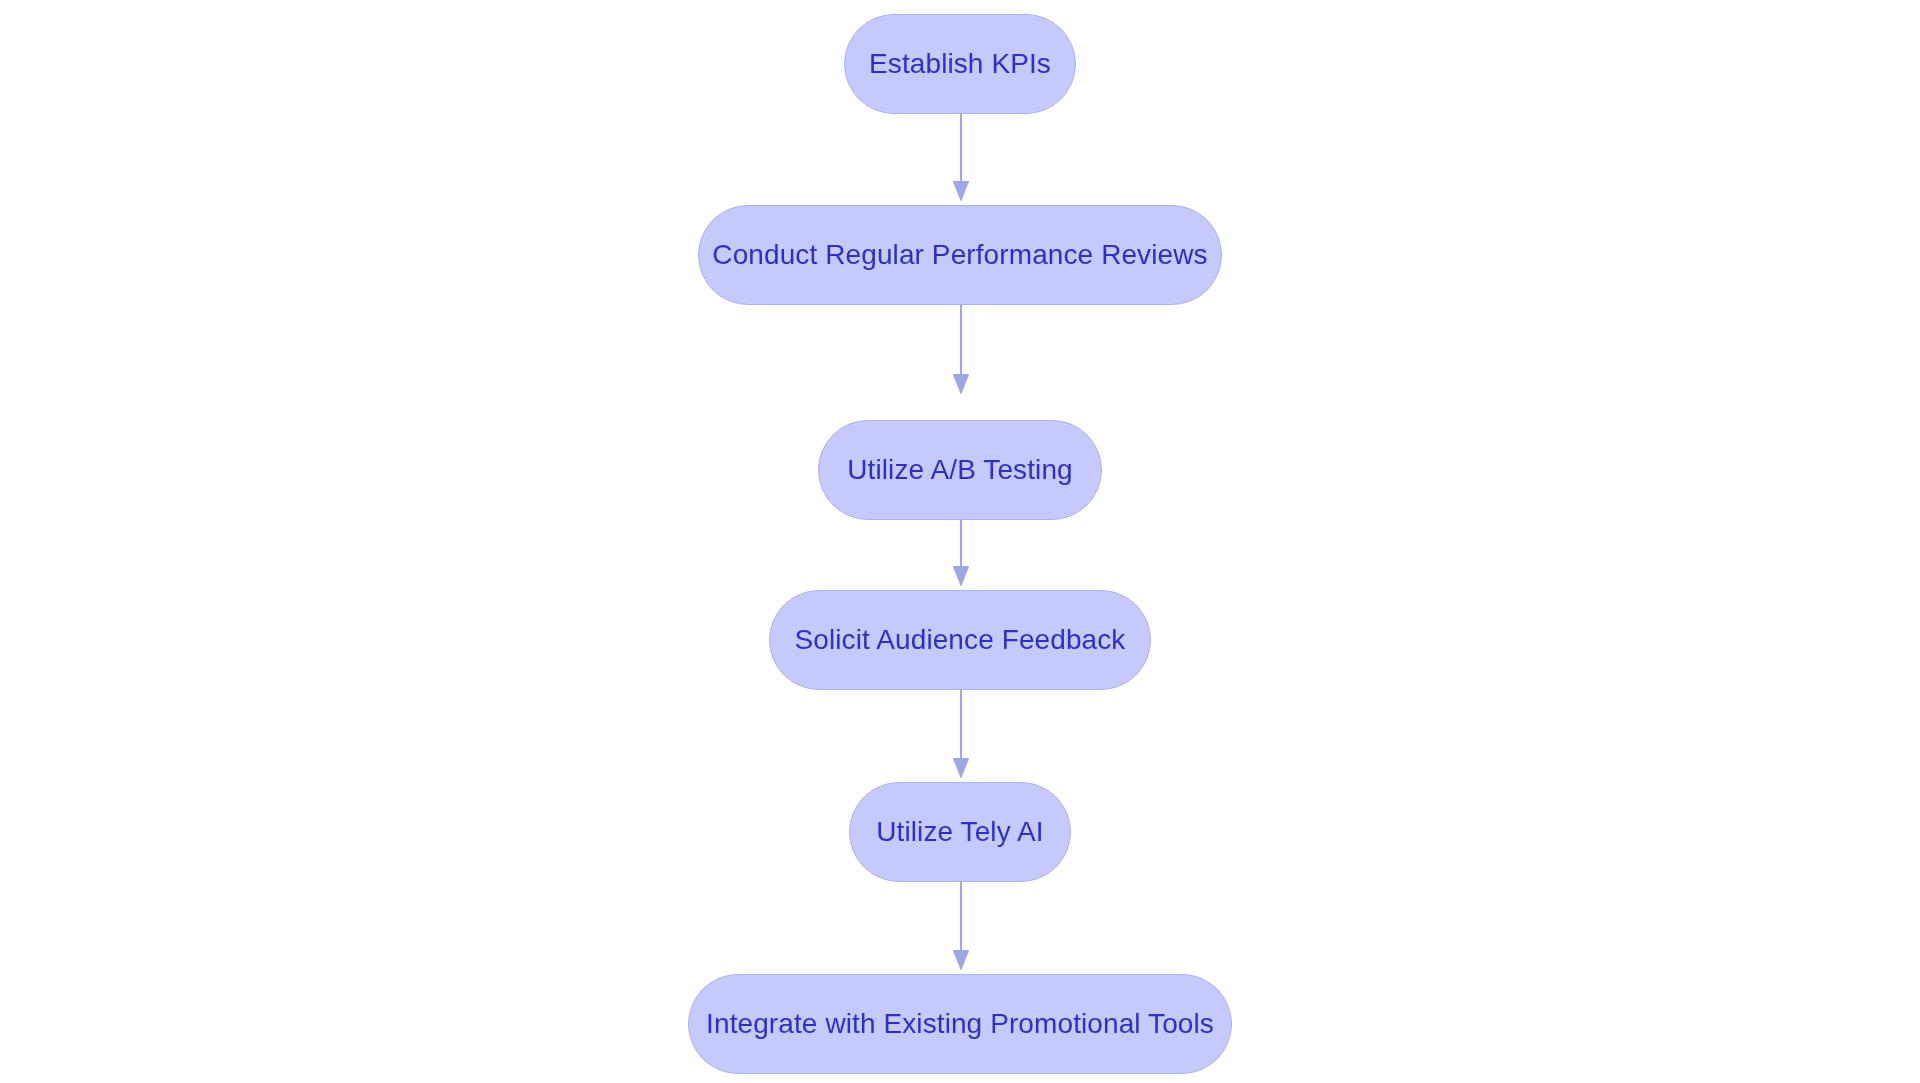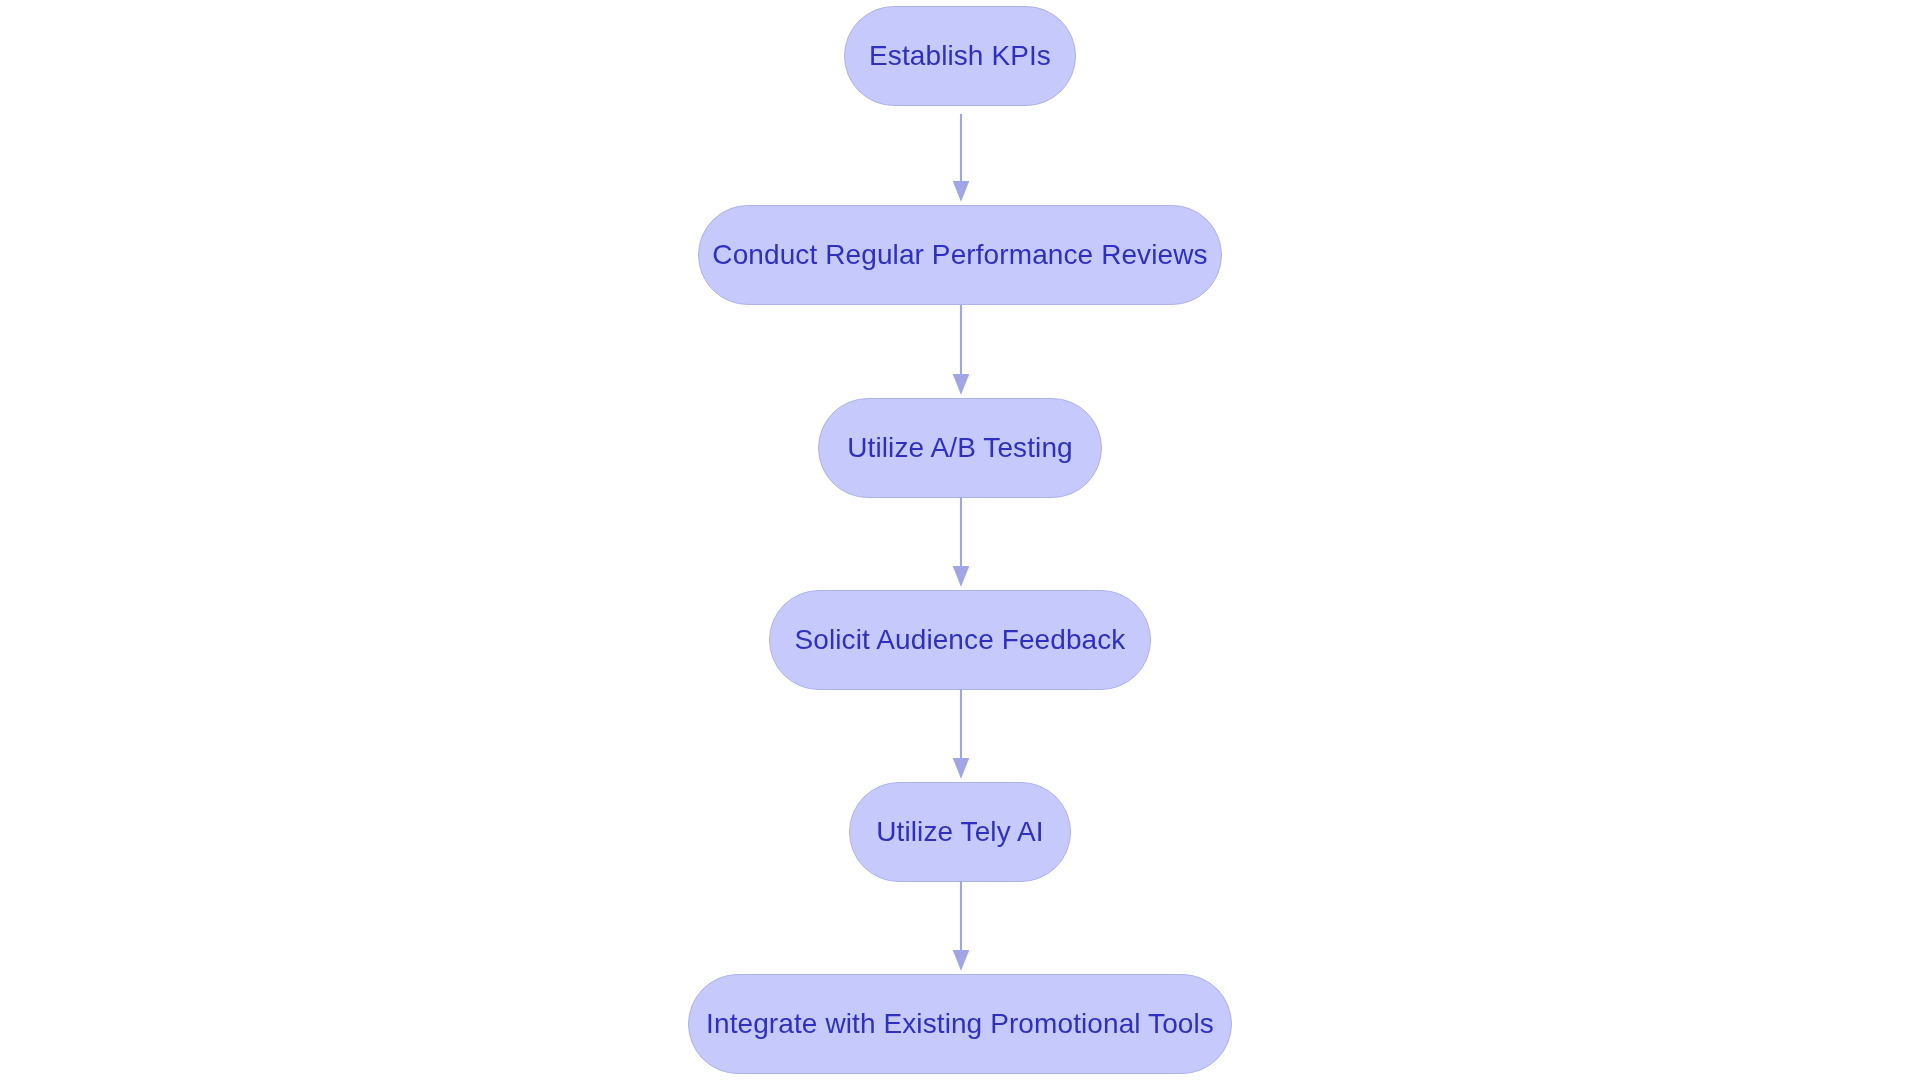--- a/index.html
+++ b/index.html
@@ -49,23 +49,23 @@
     color: #2f2fc4;
     font-size: 28px;
     font-weight: 400;
     letter-spacing: 0.1px;
     white-space: nowrap;
     line-height: 1;
     font-family: "Liberation Sans", "DejaVu Sans", sans-serif;
   }
 
   
-  .node-0 { width: 232px; top: 6px; }
+  .node-0 { width: 232px; top: 14px; }
   .node-1 { width: 524px; top: 205px; align-items: center; }
-  .node-2 { width: 284px; top: 398px; }
+  .node-2 { width: 284px; top: 420px; }
   .node-3 { width: 382px; top: 590px; align-items: center; }
   .node-4 { width: 222px; top: 782px; }
   .node-5 { width: 544px; top: 974px; }
 </style>
 </head>
 <body>
 
 <div id="flowchart-canvas">
 
   <svg class="edge-layer" viewBox="0 0 1920 1083" width="1920" height="1083" xmlns="http://www.w3.org/2000/svg">

